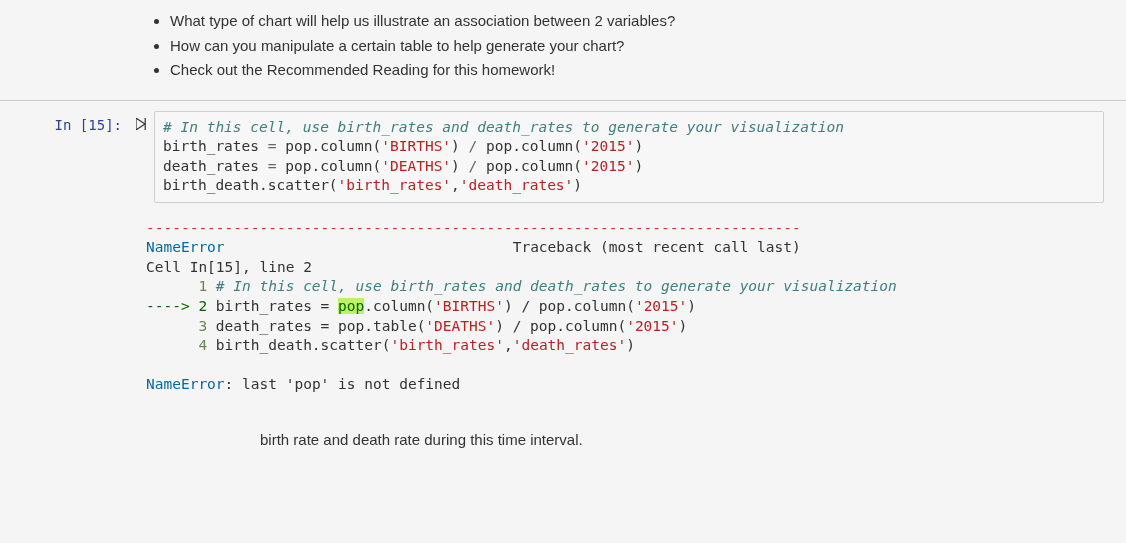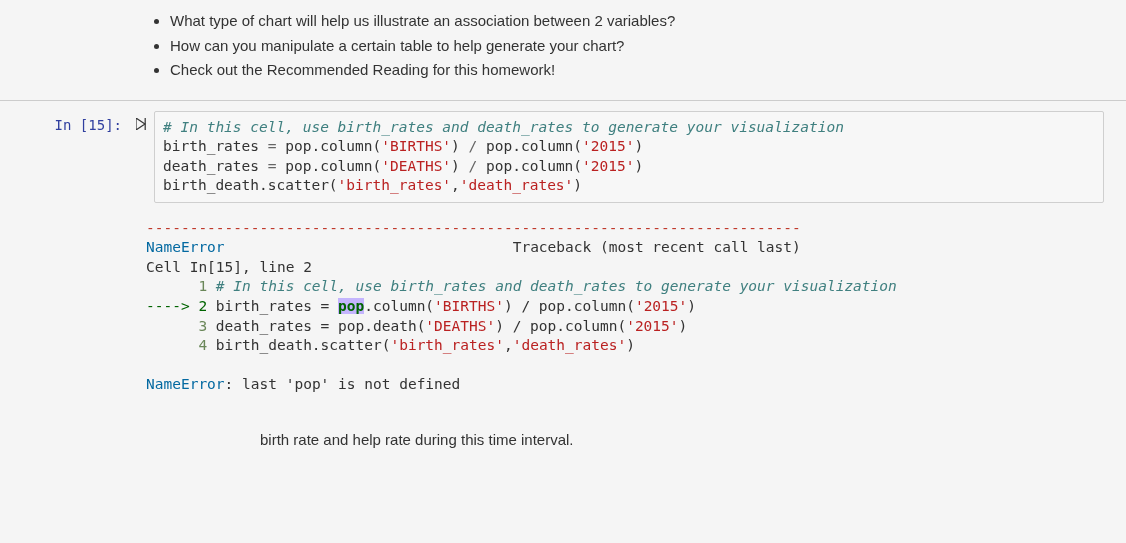--- a/index.html
+++ b/index.html
@@ -97,23 +97,23 @@
       color: #333;
       padding: 6px 8px;
     }
     .dashes {
       color: #c0392b;
     }
     .err-name {
       color: #0369a1;
     }
     .err-highlight {
-      background: #c4b5fd;
+      background: #bef264;
       color: #006400;
-      font-weight: bold;
+      font-weight: normal;
       margin-top: 20px;
     }
     .err-arrow {
       color: #006400;
     }
     .err-linenum {
       color: #6a8759;
     }
     .err-str {
       color: #ba2121;
@@ -152,19 +152,19 @@
 <span><span>birth_death.scatter(</span><span class="code-str">'birth_rates'</span><span>,</span><span class="code-str">'death_rates'</span><span>)</span></span></div>
 </div>
 
 <div class="output-cell">
   <div class="output-prompt"></div>
   <div class="output-area"><span class="dashes">---------------------------------------------------------------------------</span>
 <span class="err-name">NameError</span>                                 <span>Traceback (most recent call last)</span>
 <span>Cell In[15], line 2</span>
 <span class="err-linenum">      1 </span><span class="code-comment"># In this cell, use birth_rates and death_rates to generate your visualization</span>
 <span class="err-arrow">----&gt; 2 </span><span>birth_rates = </span><span class="err-highlight">pop</span><span>.column(</span><span class="err-str">'BIRTHS'</span><span>) / pop.column(</span><span class="err-str">'2015'</span><span>)</span>
-<span class="err-linenum">      3 </span><span>death_rates = pop.death(</span><span class="err-str">'DEATHS'</span><span>) / pop.column(</span><span class="err-str">'2015'</span><span>)</span>
+<span class="err-linenum">      3 </span><span>death_rates = pop.table(</span><span class="err-str">'DEATHS'</span><span>) / pop.column(</span><span class="err-str">'2015'</span><span>)</span>
 <span class="err-linenum">      4 </span><span>birth_death.scatter(</span><span class="err-str">'birth_rates'</span><span>,</span><span class="err-str">'death_rates'</span><span>)</span>
 
 <span class="err-name">NameError</span><span>: last 'pop' is not defined</span></div>
 </div>
 
-<div class="trailing-md">birth rate and help rate during this time interval.</div>
+<div class="trailing-md">birth rate and death rate during this time interval.</div>
 
 </body></html>

